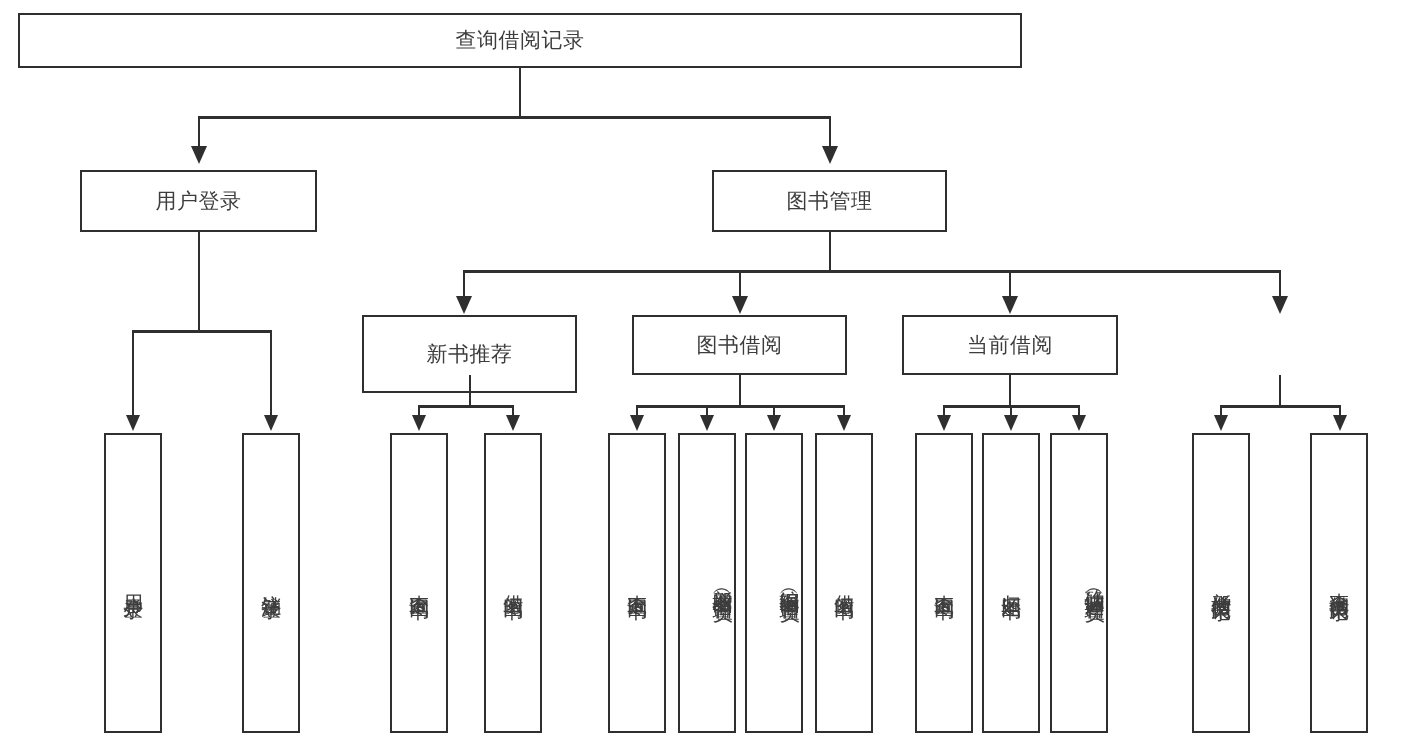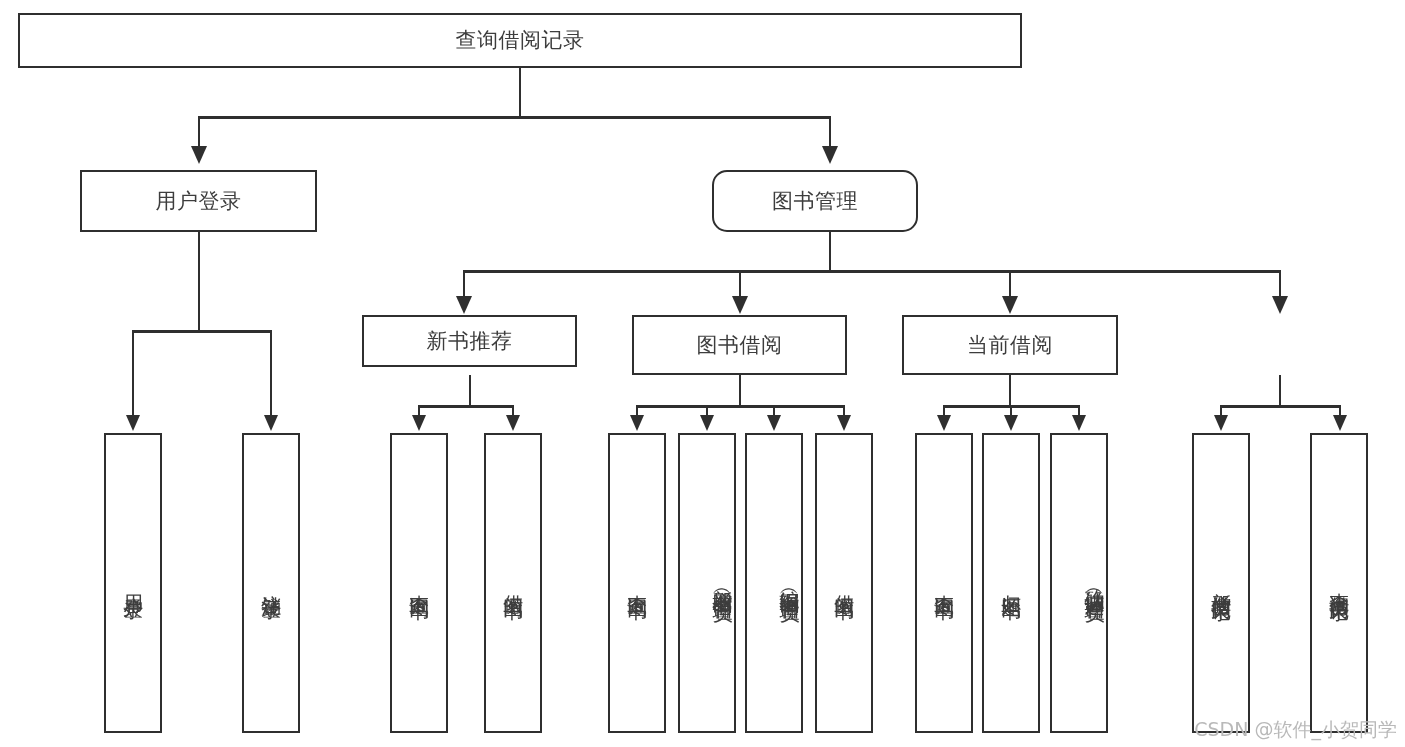--- a/index.html
+++ b/index.html
@@ -95,21 +95,21 @@
   <div class="ln hline" style="left:199px; top:116px; width:632px;"></div>
 
   <div class="ln vline" style="left:197.5px; top:116px; height:32px;"></div>
   <div class="arrow" style="left:190.5px; top:146px;"></div>
 
   <div class="ln vline" style="left:828.5px; top:116px; height:32px;"></div>
   <div class="arrow" style="left:821.5px; top:146px;"></div>
 
   <div class="node h" style="left:80px; top:170px; width:237px; height:62px;">用户登录</div>
 
-  <div class="node h" style="left:712px; top:170px; width:206px; height:62px;border-radius:15px;">图书管理</div>
+  <div class="node h" style="left:712px; top:170px; width:235px; height:62px;">图书管理</div>
 
   <div class="ln vline" style="left:197.5px; top:232px; height:100px;"></div>
   <div class="ln hline" style="left:133px; top:330px; width:139px;"></div>
   <div class="ln vline" style="left:131.5px; top:330px; height:87px;"></div>
   <div class="arrow sm" style="left:125.5px; top:415px;"></div>
   <div class="ln vline" style="left:269.5px; top:330px; height:87px;"></div>
   <div class="arrow sm" style="left:263.5px; top:415px;"></div>
 
   <div class="ln vline" style="left:828.5px; top:232px; height:40px;"></div>
   <div class="ln hline" style="left:463px; top:270px; width:817px;"></div>
@@ -119,21 +119,21 @@
 
   <div class="ln vline" style="left:738.5px; top:270px; height:28px;"></div>
   <div class="arrow" style="left:731.5px; top:296px;"></div>
 
   <div class="ln vline" style="left:1008.5px; top:270px; height:28px;"></div>
   <div class="arrow" style="left:1001.5px; top:296px;"></div>
 
   <div class="ln vline" style="left:1278.5px; top:270px; height:28px;"></div>
   <div class="arrow" style="left:1271.5px; top:296px;"></div>
 
-  <div class="node h" style="left:362px; top:315px; width:215px; height:52px;">新书推荐</div>
+  <div class="node h" style="left:362px; top:315px; width:215px; height:78px;">新书推荐</div>
   <div class="node h" style="left:902px; top:315px; width:216px; height:60px;">当前借阅</div>
   <div class="node h" style="left:632px; top:315px; width:215px; height:60px;">图书借阅</div>
 
   <div class="ln vline" style="left:468.5px; top:375px; height:32px;"></div>
   <div class="ln hline" style="left:418px; top:405px; width:96px;"></div>
   <div class="ln vline" style="left:417.5px; top:405px; height:12px;"></div>
   <div class="arrow sm" style="left:411.5px; top:415px;"></div>
   <div class="ln vline" style="left:511.5px; top:405px; height:12px;"></div>
   <div class="arrow sm" style="left:505.5px; top:415px;"></div>
 
@@ -175,15 +175,14 @@
   <div class="node v top" style="left:745px; top:433px; width:58px; height:300px;">编辑图书（管理员）</div>
   <div class="node v mid" style="left:815px; top:433px; width:58px; height:300px;">借阅图书</div>
 
   <div class="node v mid" style="left:915px; top:433px; width:58px; height:300px;">查询图书</div>
   <div class="node v mid" style="left:982px; top:433px; width:58px; height:300px;">归还图书</div>
   <div class="node v top" style="left:1050px; top:433px; width:58px; height:300px;">确认归还（管理员）</div>
 
   <div class="node v mid" style="left:1192px; top:433px; width:58px; height:300px;">新增借阅记录</div>
   <div class="node v mid" style="left:1310px; top:433px; width:58px; height:300px;">查询借阅记录</div>
 
-  <div id="watermark">CSDN @软件_小贺同学</div>
 
 </div>
 
 </body></html>

